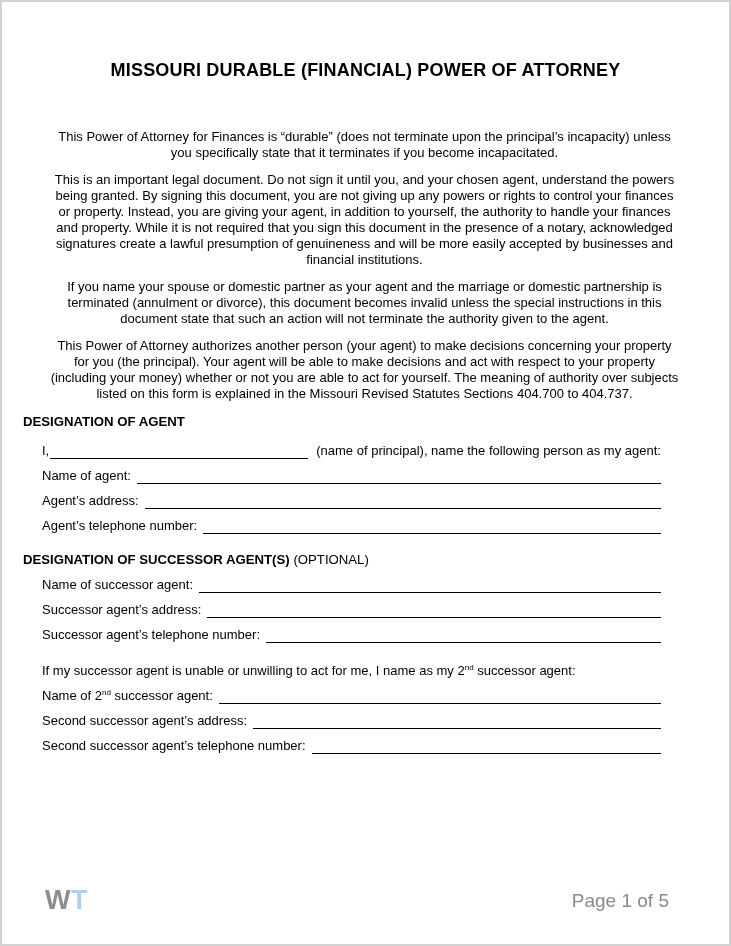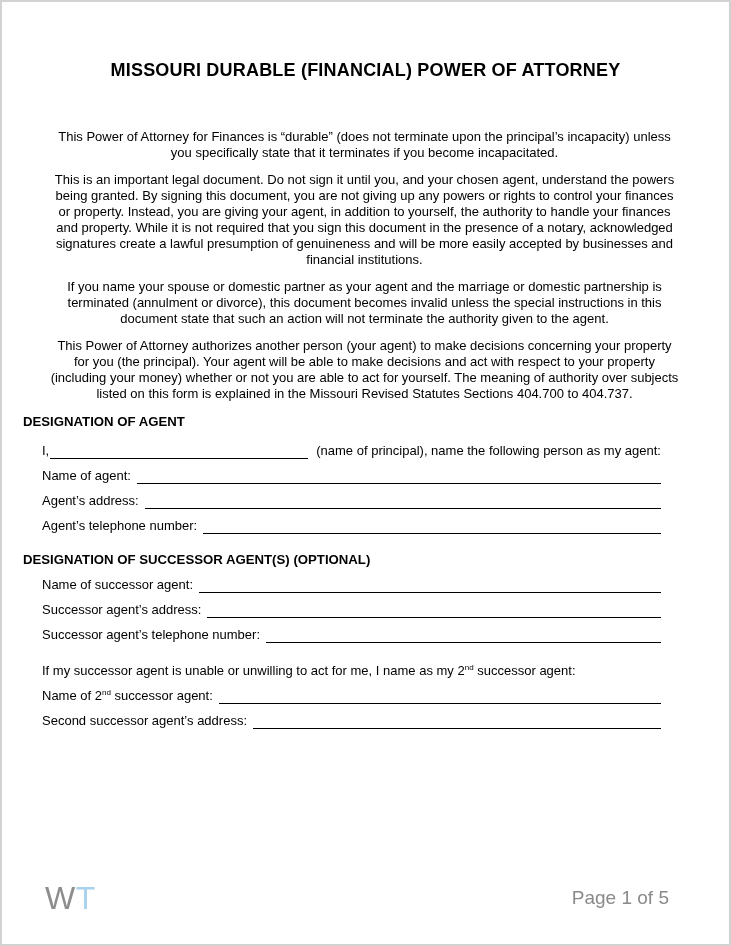--- a/index.html
+++ b/index.html
@@ -30,21 +30,21 @@
     text-align: center;
   }
   .para.first { margin-top: 48px; }
 
   .section-heading {
     margin: 8px 50px 0 21px;
     font-size: 13.2px;
     font-weight: bold;
     line-height: 17px;
   }
-  .section-heading .optional { font-weight: bold; }
+  .section-heading .optional { font-weight: normal; }
 
   .principal-row {
     display: flex;
     align-items: flex-end;
     margin: 12px 68px 0 40px;
     font-size: 13px;
     line-height: 17px;
   }
   .field-row {
     display: flex;
@@ -77,22 +77,22 @@
   .footer {
     position: absolute;
     left: 43px;
     right: 60px;
     bottom: 30px;
     display: flex;
     justify-content: space-between;
     align-items: center;
   }
   .logo {
-    font-size: 32px;
-    font-weight: normal;
+    font-size: 27px;
+    font-weight: bold;
     letter-spacing: 0.5px;
     line-height: 1;
   }
   .logo .w { color: #8d8d8d; }
   .logo .t { color: #a8d2ee; }
   .page-number { font-size: 19px; color: #8a8a8a; }
 </style>
 </head>
 <body>
 
@@ -150,20 +150,24 @@
   </div>
 
   <div class="field-row">
     <span class="field-label"><span>Name of 2</span><sup>nd</sup><span> successor agent:</span></span>
     <span class="blank-line"></span>
   </div>
   <div class="field-row">
     <span class="field-label">Second successor agent’s address:</span>
     <span class="blank-line"></span>
   </div>
+  <div class="field-row">
+    <span class="field-label">Second successor agent’s telephone number:</span>
+    <span class="blank-line"></span>
+  </div>
 
   <div class="footer">
     <div class="logo">
       <span class="w">W</span><span class="t">T</span>
     </div>
     <div class="page-number">Page 1 of 5</div>
   </div>
 
 </div>
 

